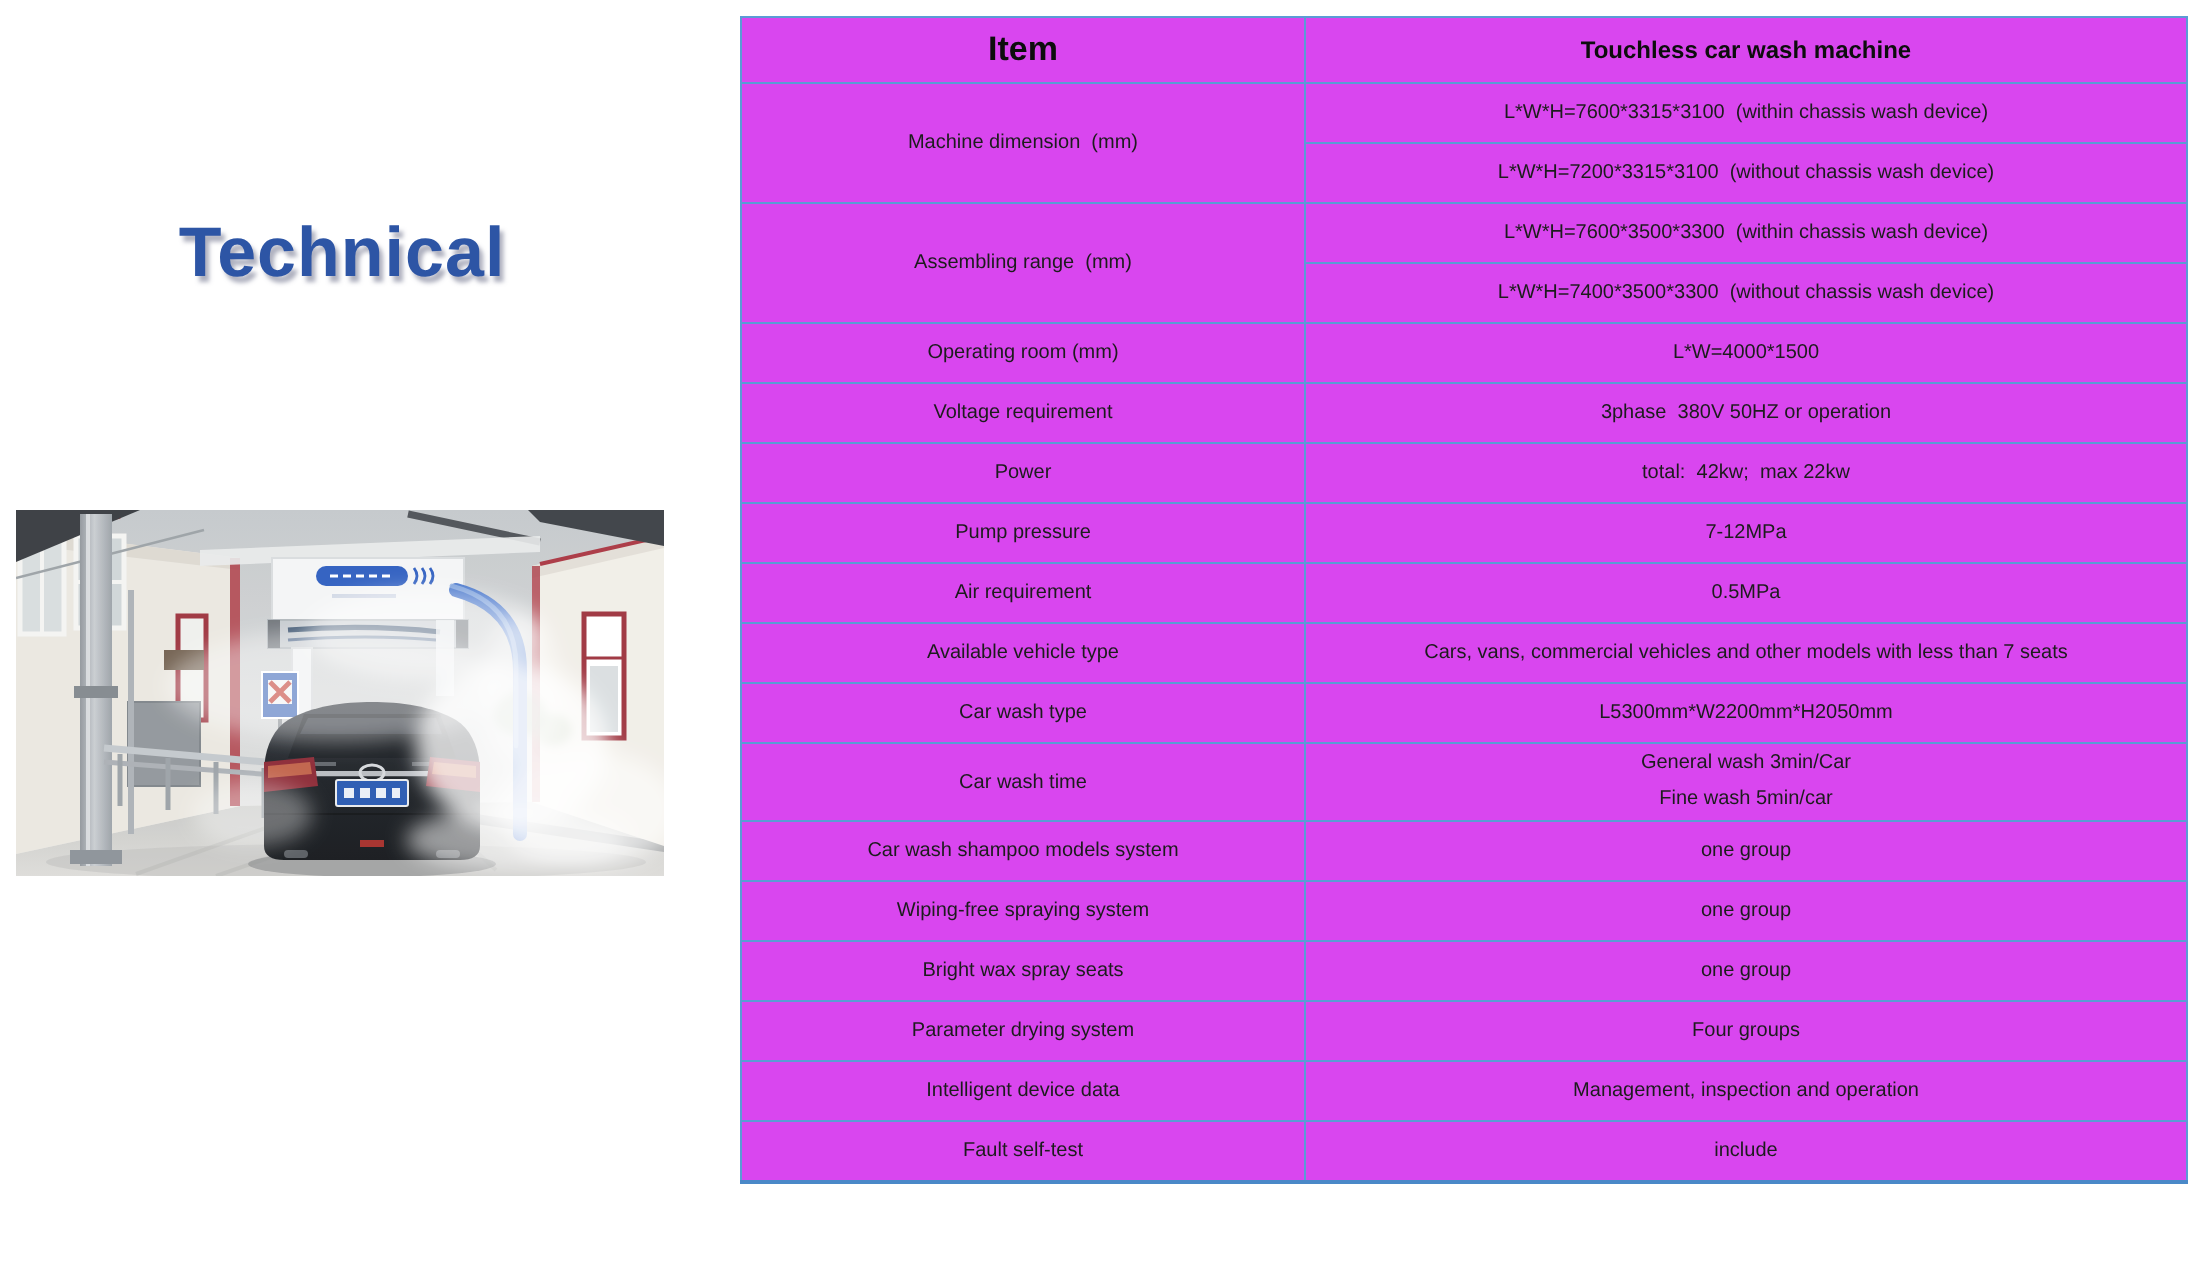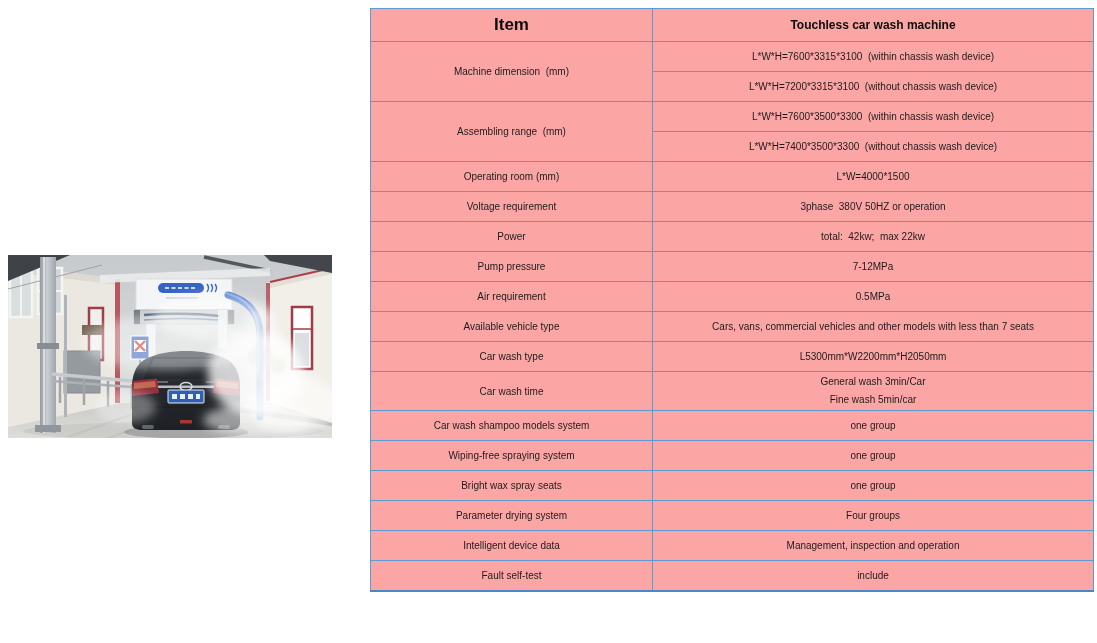--- a/index.html
+++ b/index.html
@@ -11,32 +11,33 @@
          font-weight:bold;font-size:35px;line-height:41px;color:#2d55a5;
          letter-spacing:.5px;text-shadow:2px 3px 2px rgba(95,100,128,.5);}
   .photo{position:absolute;left:8px;top:255px;width:324px;height:183px;}
   .photo svg{display:block;width:324px;height:183px;}
 
   
   .spec{position:absolute;left:370px;top:8px;width:723px;}
   table.spec-table{border-collapse:collapse;table-layout:fixed;width:723px;
                    border:1px solid #4a89c8;border-bottom-width:2px;}
   .spec-table th,.spec-table td{border:1px solid #5b9bd5;text-align:center;
-                   vertical-align:middle;color:#1c1c1c;background:#fca5a5;}
+                   vertical-align:middle;color:#1c1c1c;background:#d946ef;}
   .spec-table th{font-size:17px;font-weight:bold;padding:6px 4px;color:#0d0d0d;}
   .spec-table th.value-h{font-size:12px;}
   .spec-table td{font-size:10px;line-height:19px;padding:5px 6px;white-space:pre-wrap;}
   .spec-table td.two-line{padding:1px 4px;line-height:18px;}
 </style>
 </head>
 <body>
 
 <div class="page">
 
   <div class="title">
+    <div>Technical</div>
   </div>
 
   <div class="photo">
     <svg viewBox="0 0 324 183" xmlns="http://www.w3.org/2000/svg">
       <defs>
         <filter id="blur5" x="-60%" y="-60%" width="220%" height="220%">
             <feGaussianBlur stdDeviation="5"></feGaussianBlur>
           </filter>
         <filter id="blur2" x="-60%" y="-60%" width="220%" height="220%">
             <feGaussianBlur stdDeviation="2"></feGaussianBlur>

